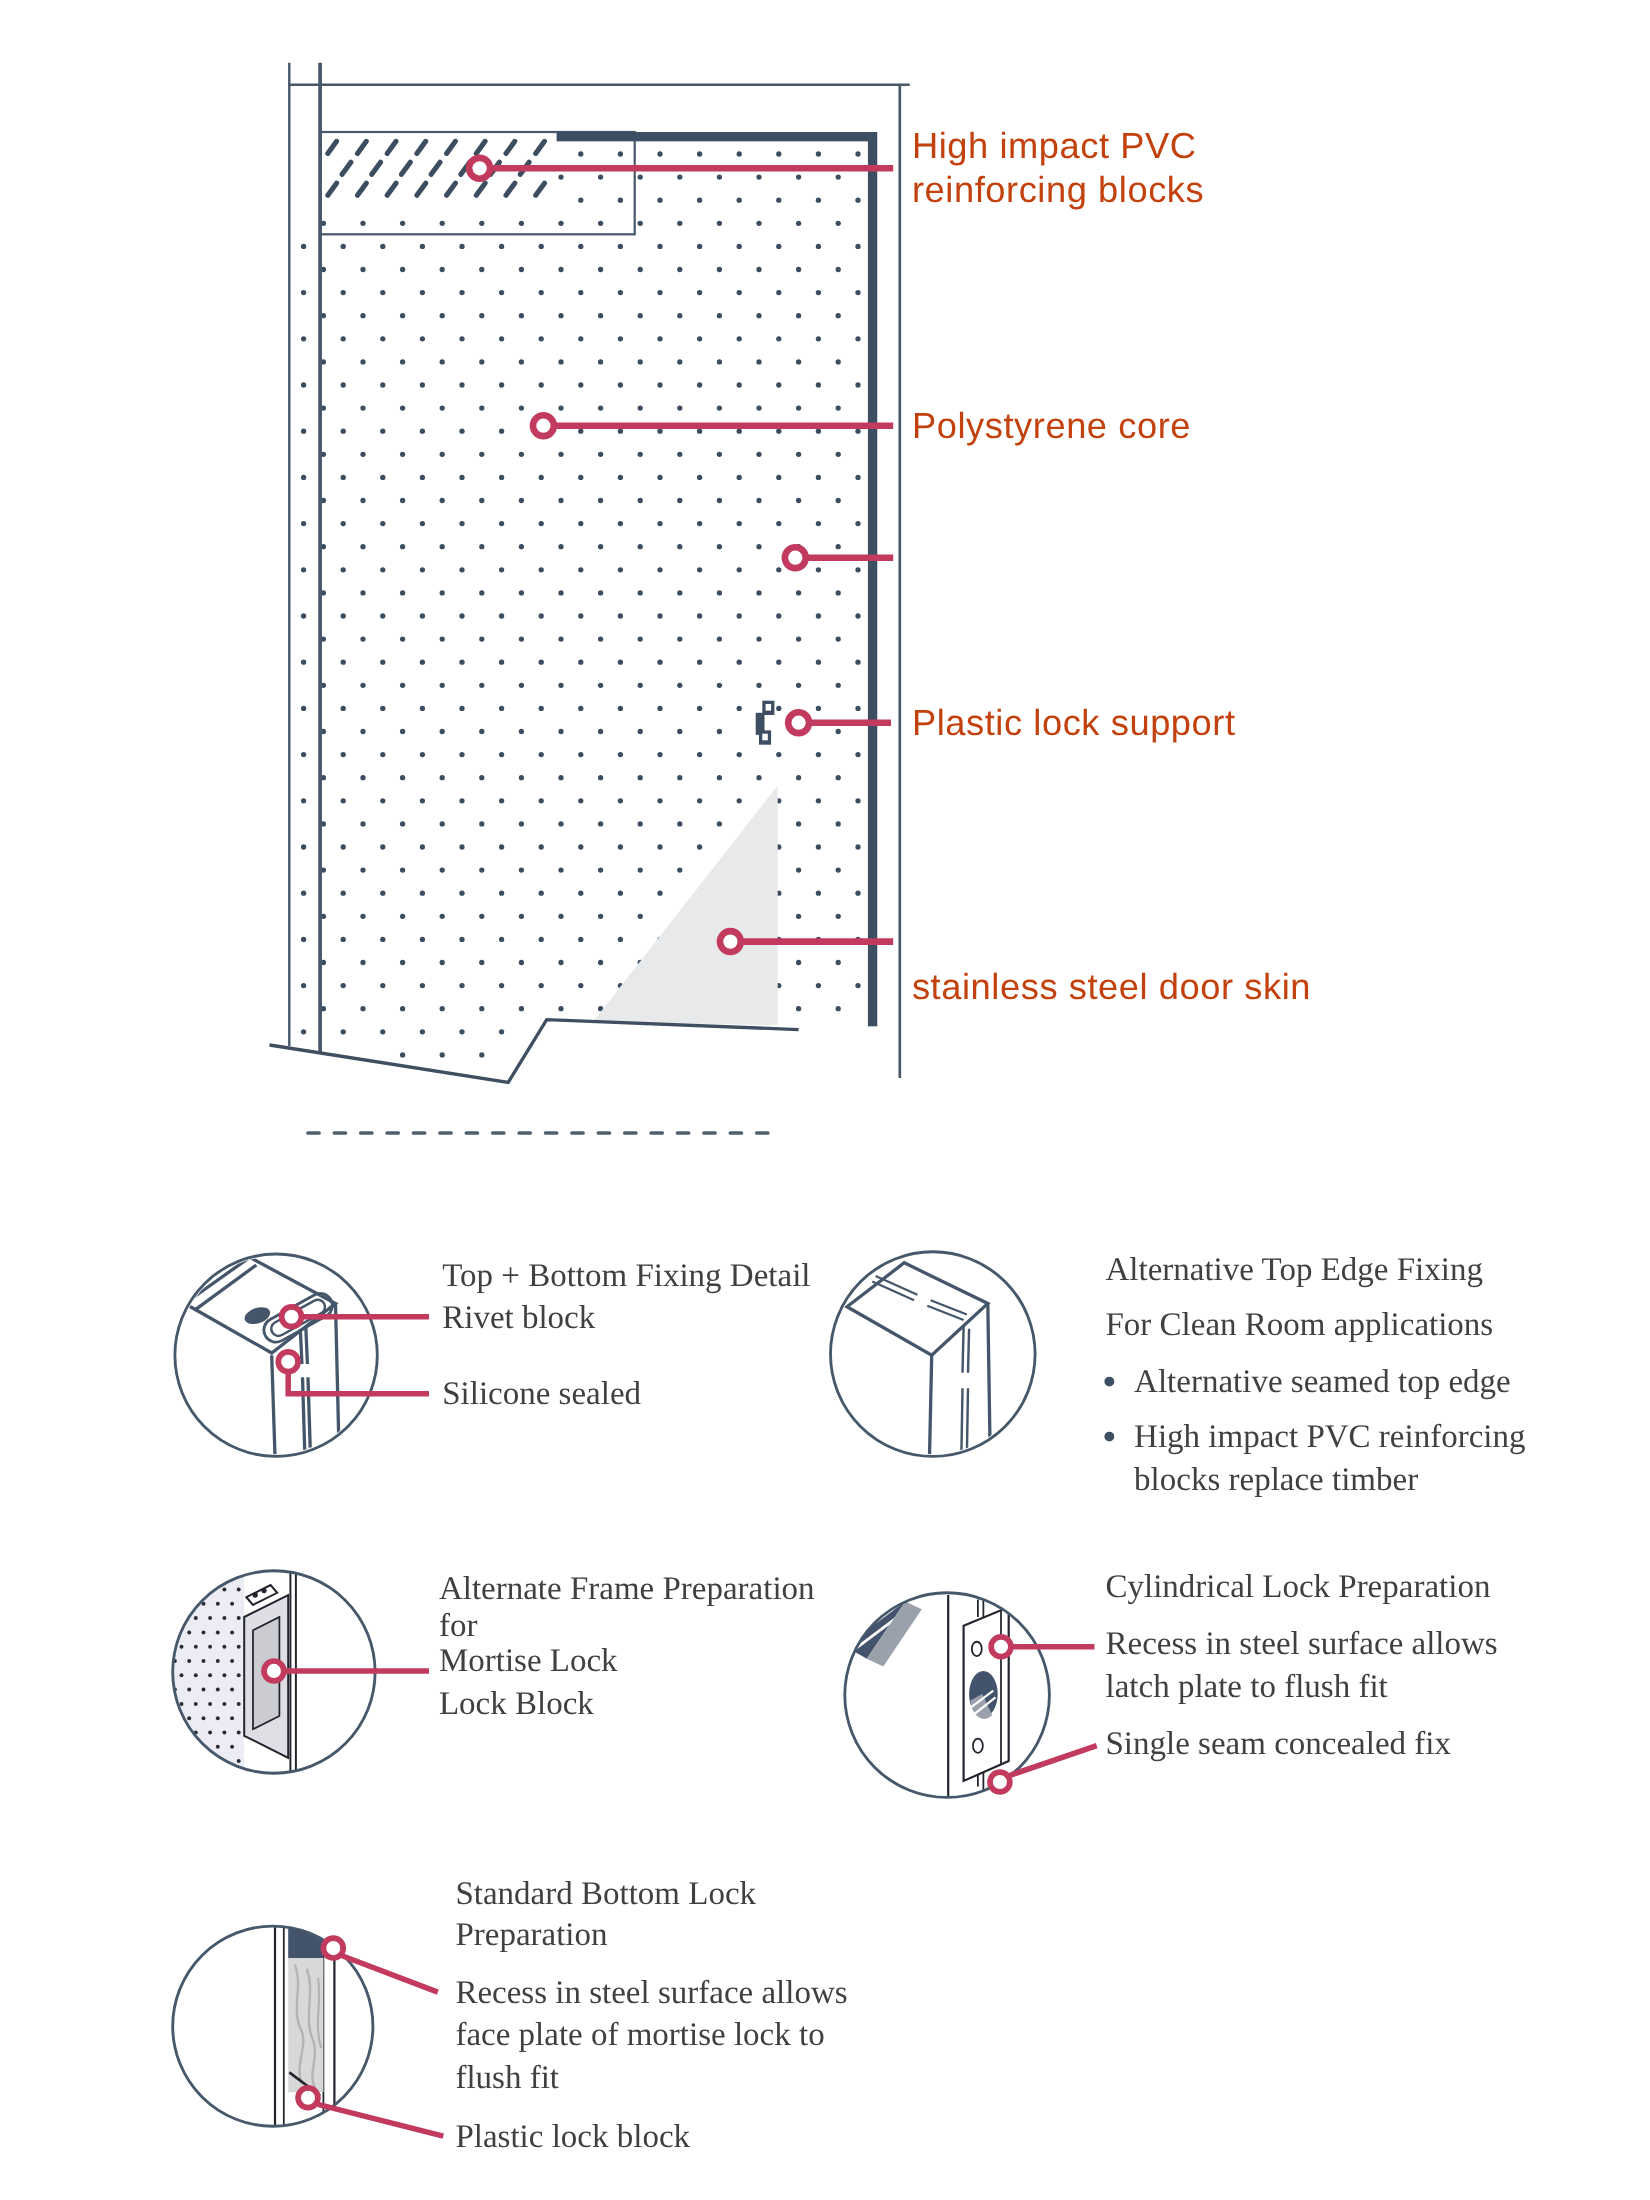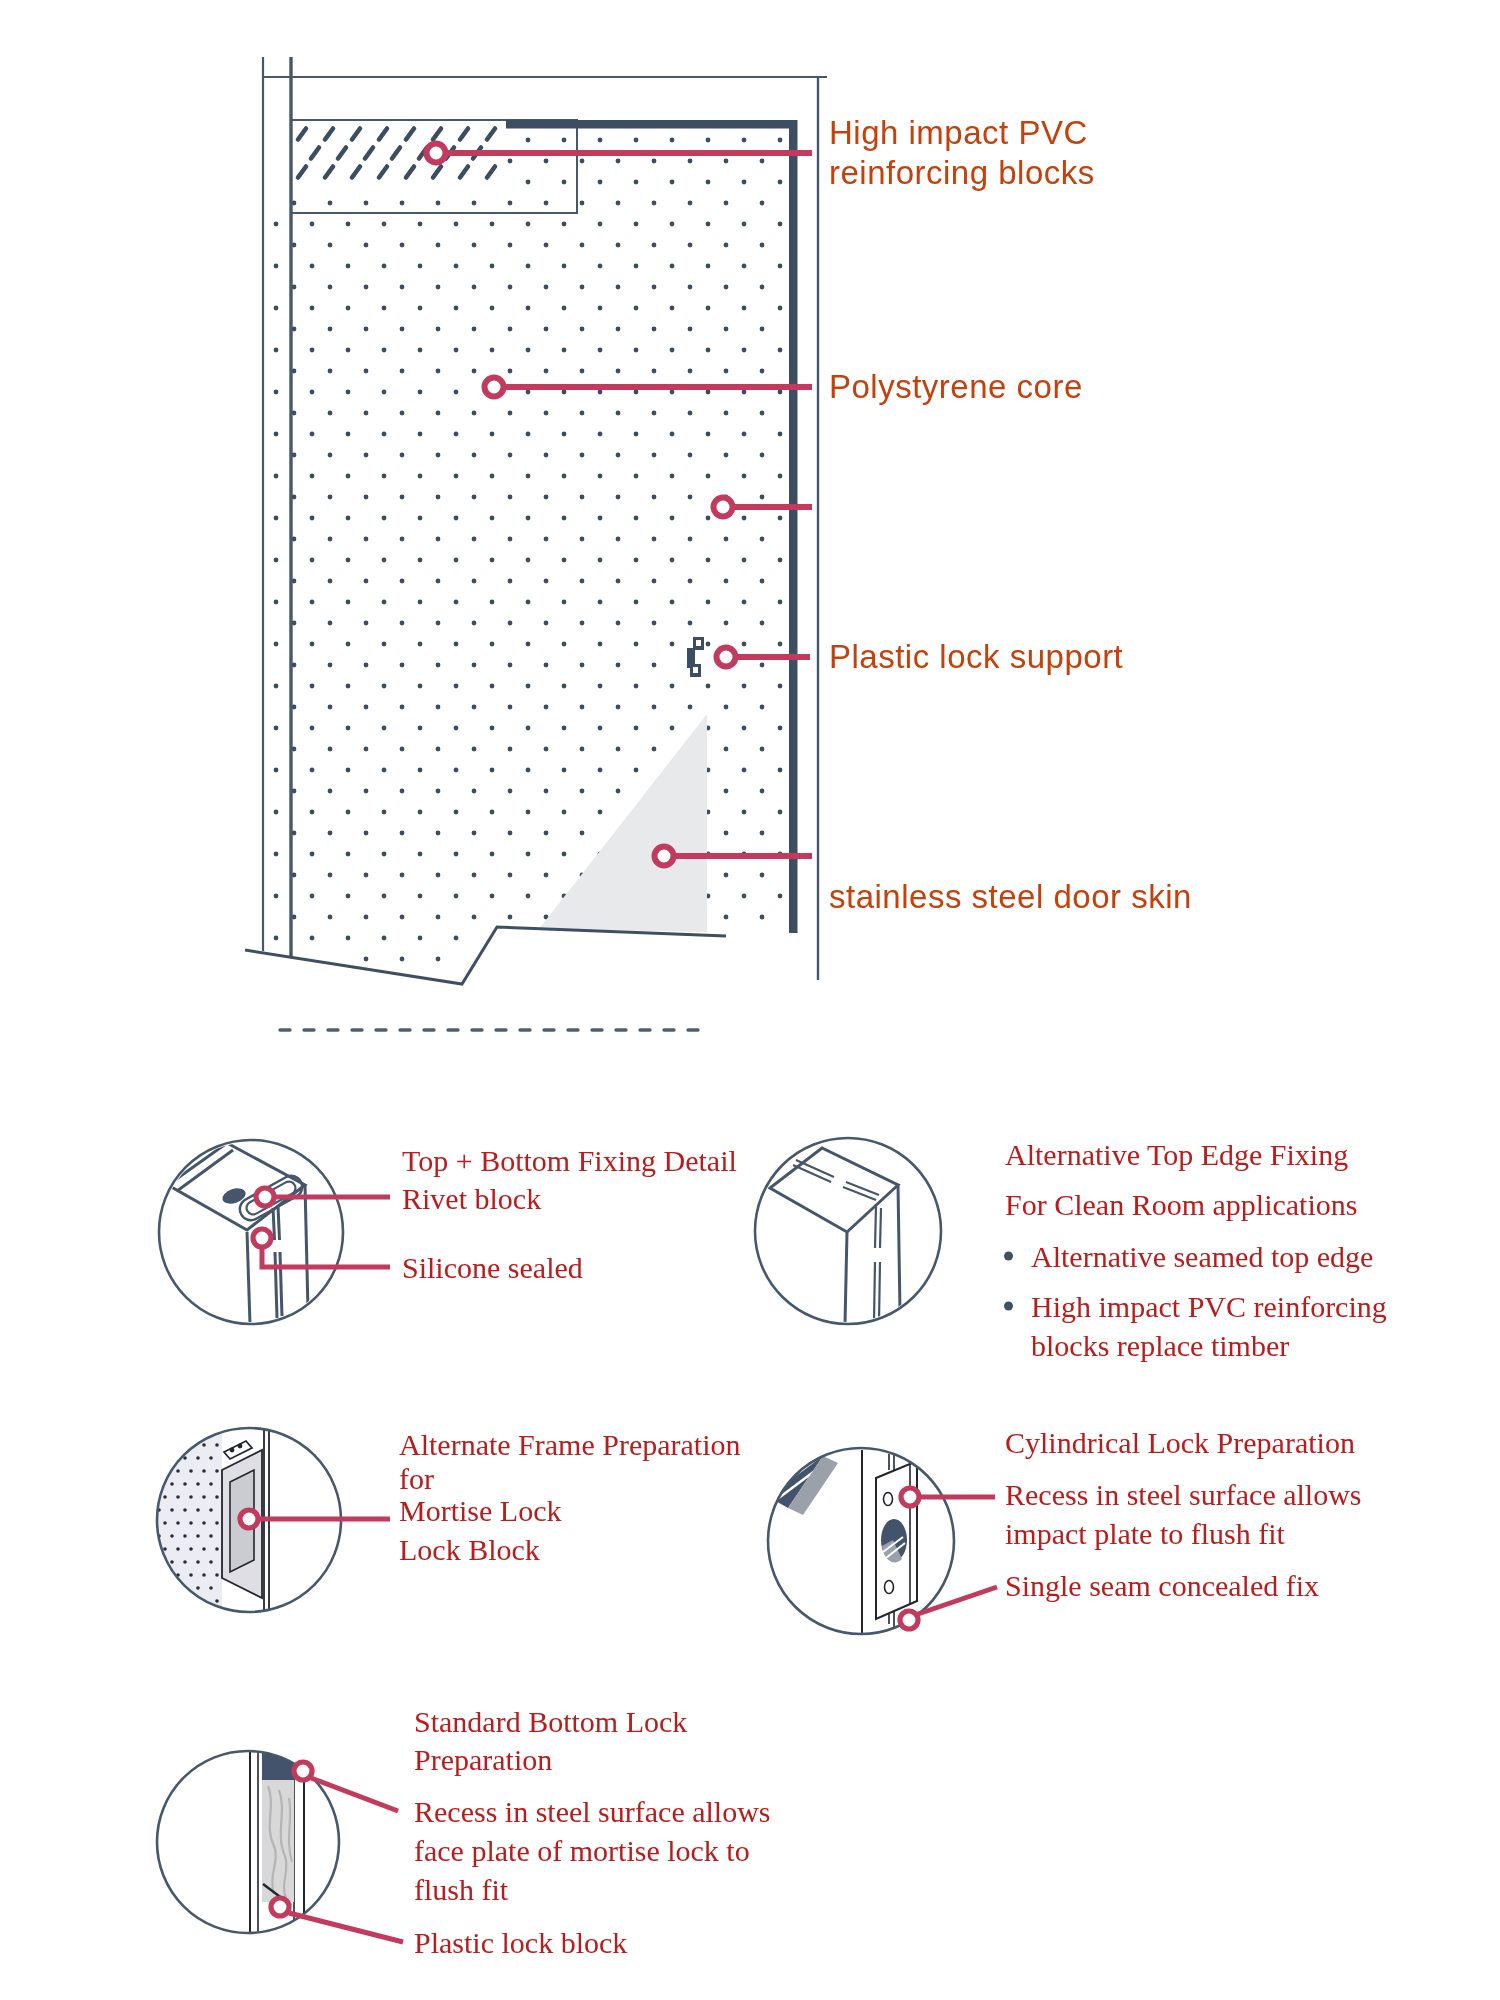--- a/index.html
+++ b/index.html
@@ -1,21 +1,21 @@
 <!DOCTYPE html>
 <html><head>
 <meta charset="utf-8">
 <style>
   html,body{margin:0;padding:0;background:#ffffff;}
   #canvas{position:relative;width:1500px;height:2000px;background:#ffffff;overflow:hidden;
           font-family:"Liberation Sans",sans-serif;}
   #art{position:absolute;left:0;top:0;width:1500px;height:2000px;}
   .lbl{position:absolute;transform:translateY(-50%);white-space:nowrap;}
   .sans{font:400 33px/1.1 "Liberation Sans",sans-serif;color:#c2410c;letter-spacing:.5px;}
-  .serif{font:400 30px/1.1 "Liberation Serif",serif;color:#b91c1c;}
+  .serif{font:400 30px/1.1 "Liberation Serif",serif;color:#404040;}
   .bullet{position:absolute;width:9px;height:9px;border-radius:50%;background:#3e5164;
           transform:translateY(-50%);}
 </style>
 </head>
 <body>
 
 <div id="canvas">
 
   <svg id="art" viewBox="0 0 1500 2000">
     <defs>
@@ -868,21 +868,21 @@
   <div class="lbl serif" style="left:1031px;top:1306px">High impact PVC reinforcing</div>
   <div class="lbl serif" style="left:1031px;top:1345px">blocks replace timber</div>
 
   <div class="lbl serif" style="left:399px;top:1444px">Alternate Frame Preparation</div>
   <div class="lbl serif" style="left:399px;top:1478px">for</div>
   <div class="lbl serif" style="left:399px;top:1510px">Mortise Lock</div>
   <div class="lbl serif" style="left:399px;top:1549px">Lock Block</div>
 
   <div class="lbl serif" style="left:1005px;top:1442px">Cylindrical Lock Preparation</div>
   <div class="lbl serif" style="left:1005px;top:1494px">Recess in steel surface allows</div>
-  <div class="lbl serif" style="left:1005px;top:1533px">impact plate to flush fit</div>
+  <div class="lbl serif" style="left:1005px;top:1533px">latch plate to flush fit</div>
   <div class="lbl serif" style="left:1005px;top:1585px">Single seam concealed fix</div>
 
   <div class="lbl serif" style="left:414px;top:1721px">Standard Bottom Lock</div>
   <div class="lbl serif" style="left:414px;top:1759px">Preparation</div>
   <div class="lbl serif" style="left:414px;top:1811px">Recess in steel surface allows</div>
   <div class="lbl serif" style="left:414px;top:1850px">face plate of mortise lock to</div>
   <div class="lbl serif" style="left:414px;top:1889px">flush fit</div>
   <div class="lbl serif" style="left:414px;top:1942px">Plastic lock block</div>
 </div>
 

